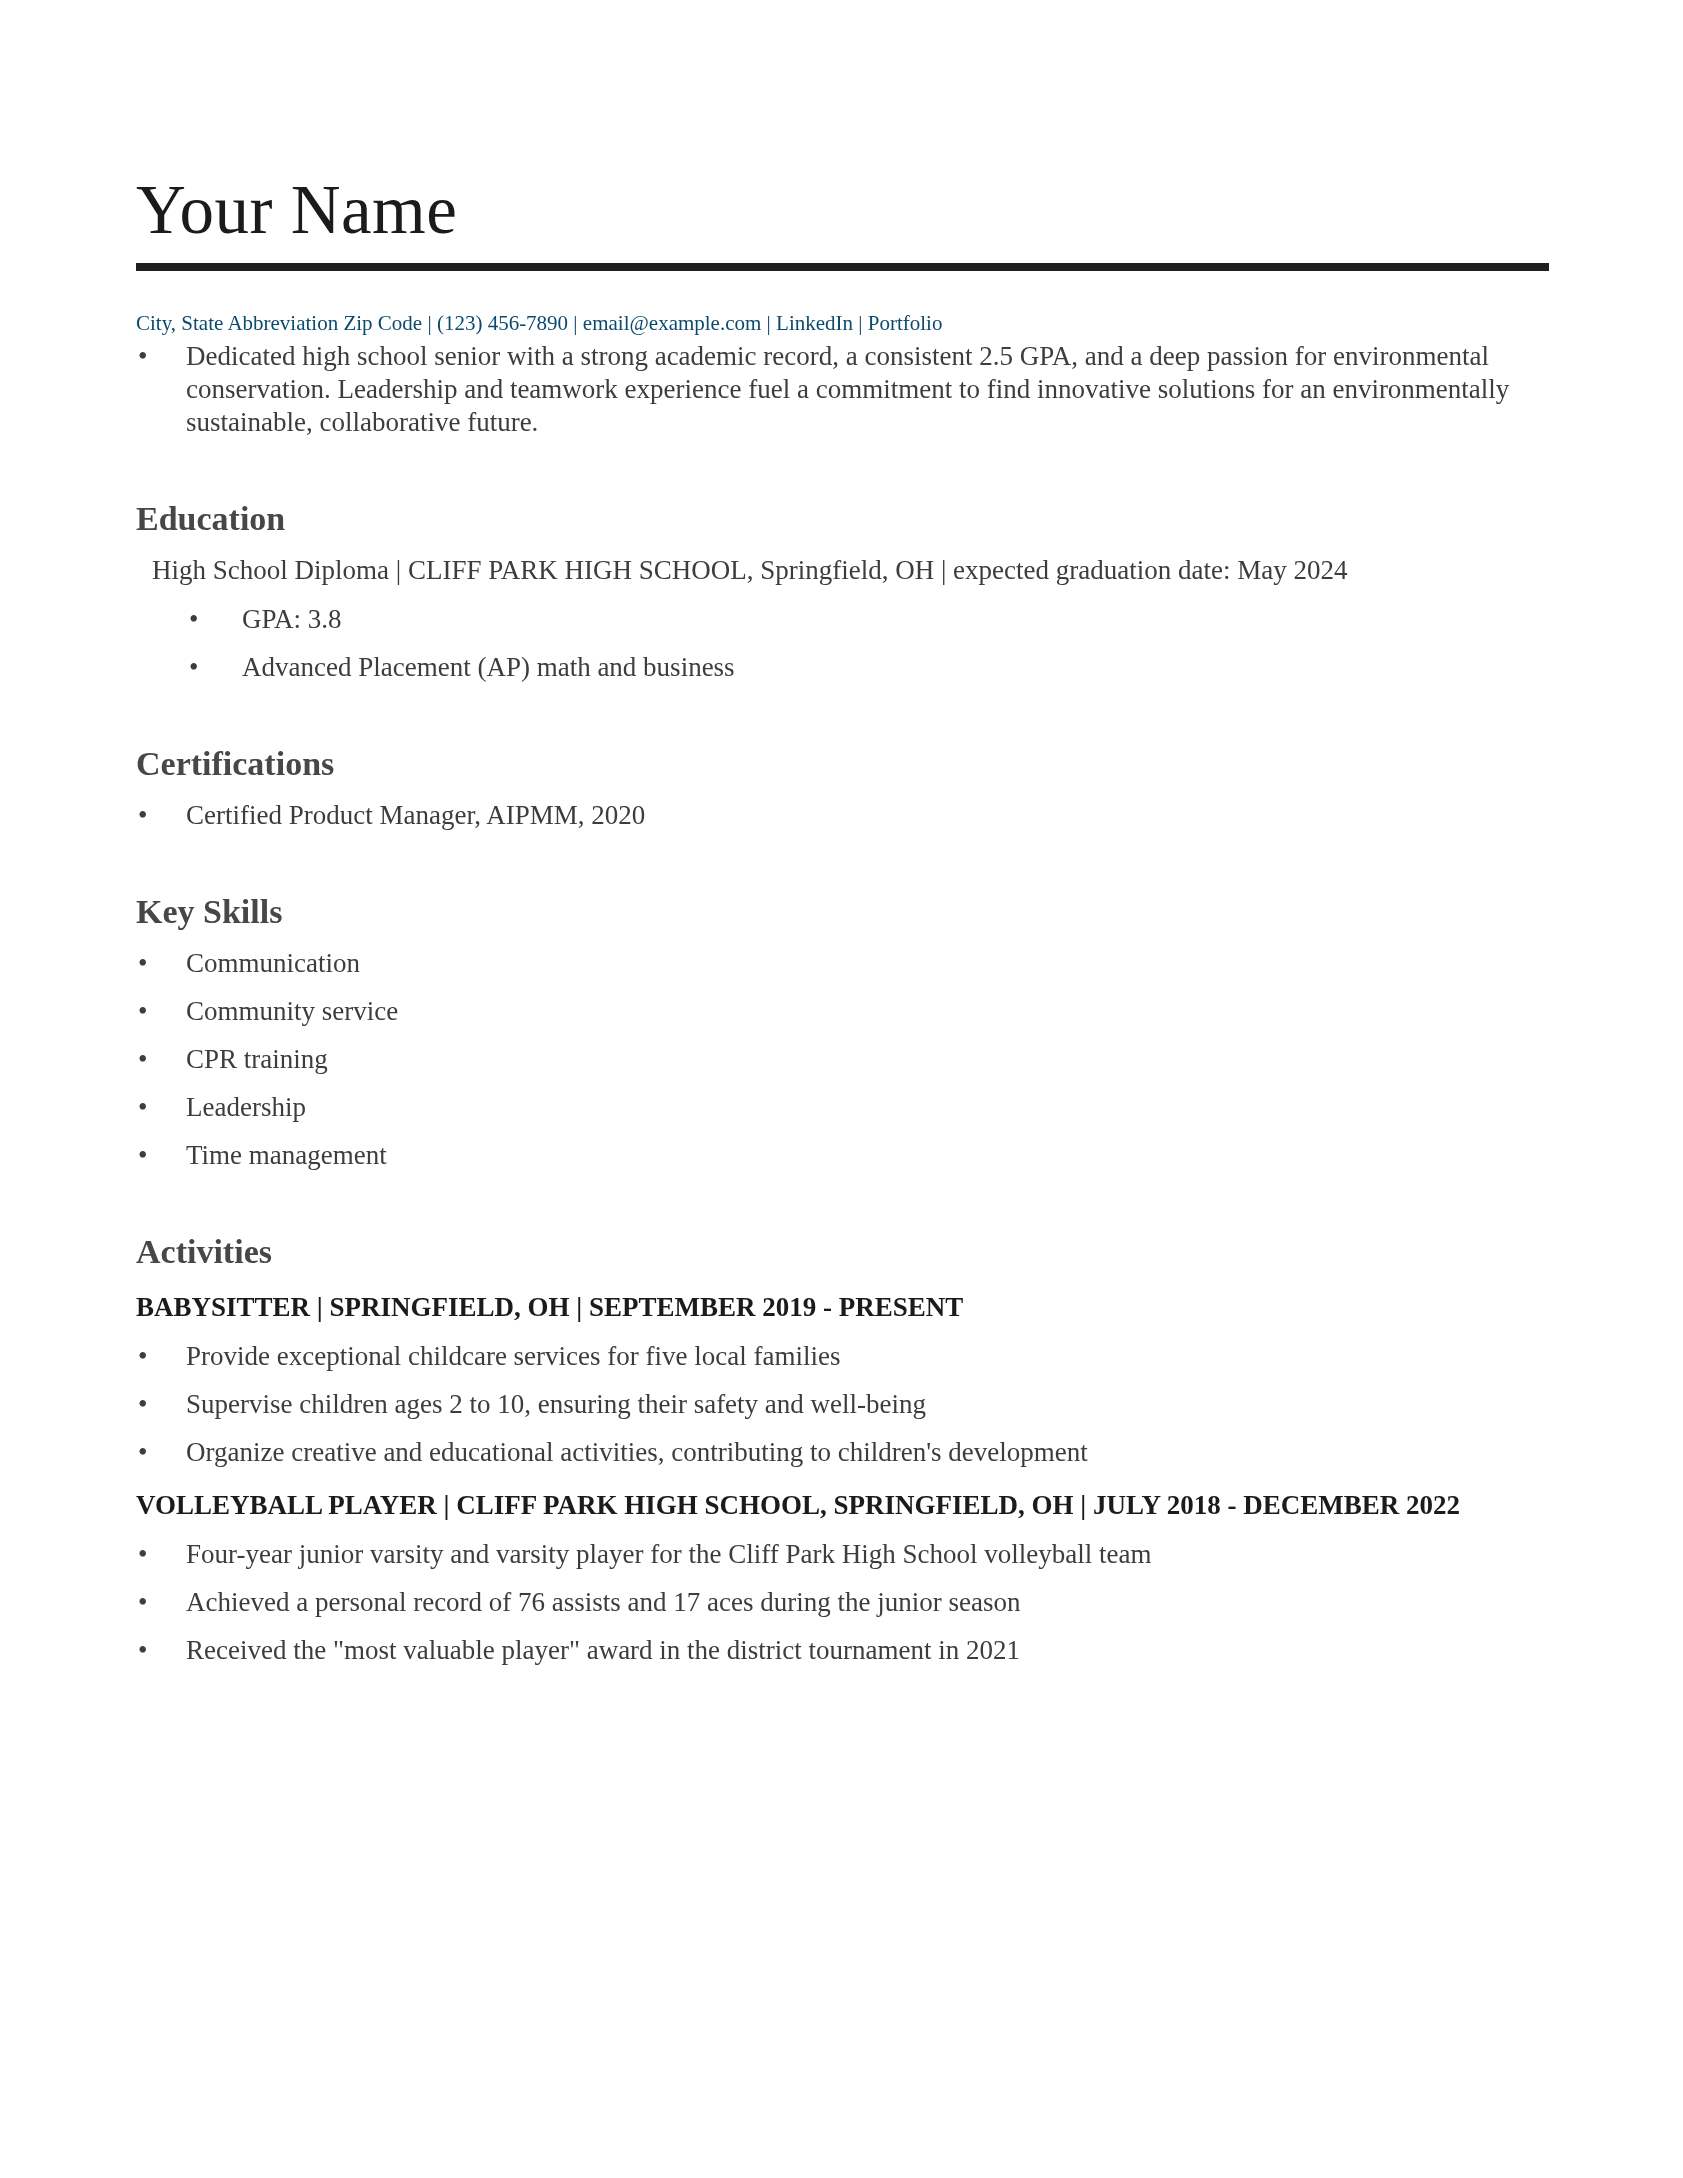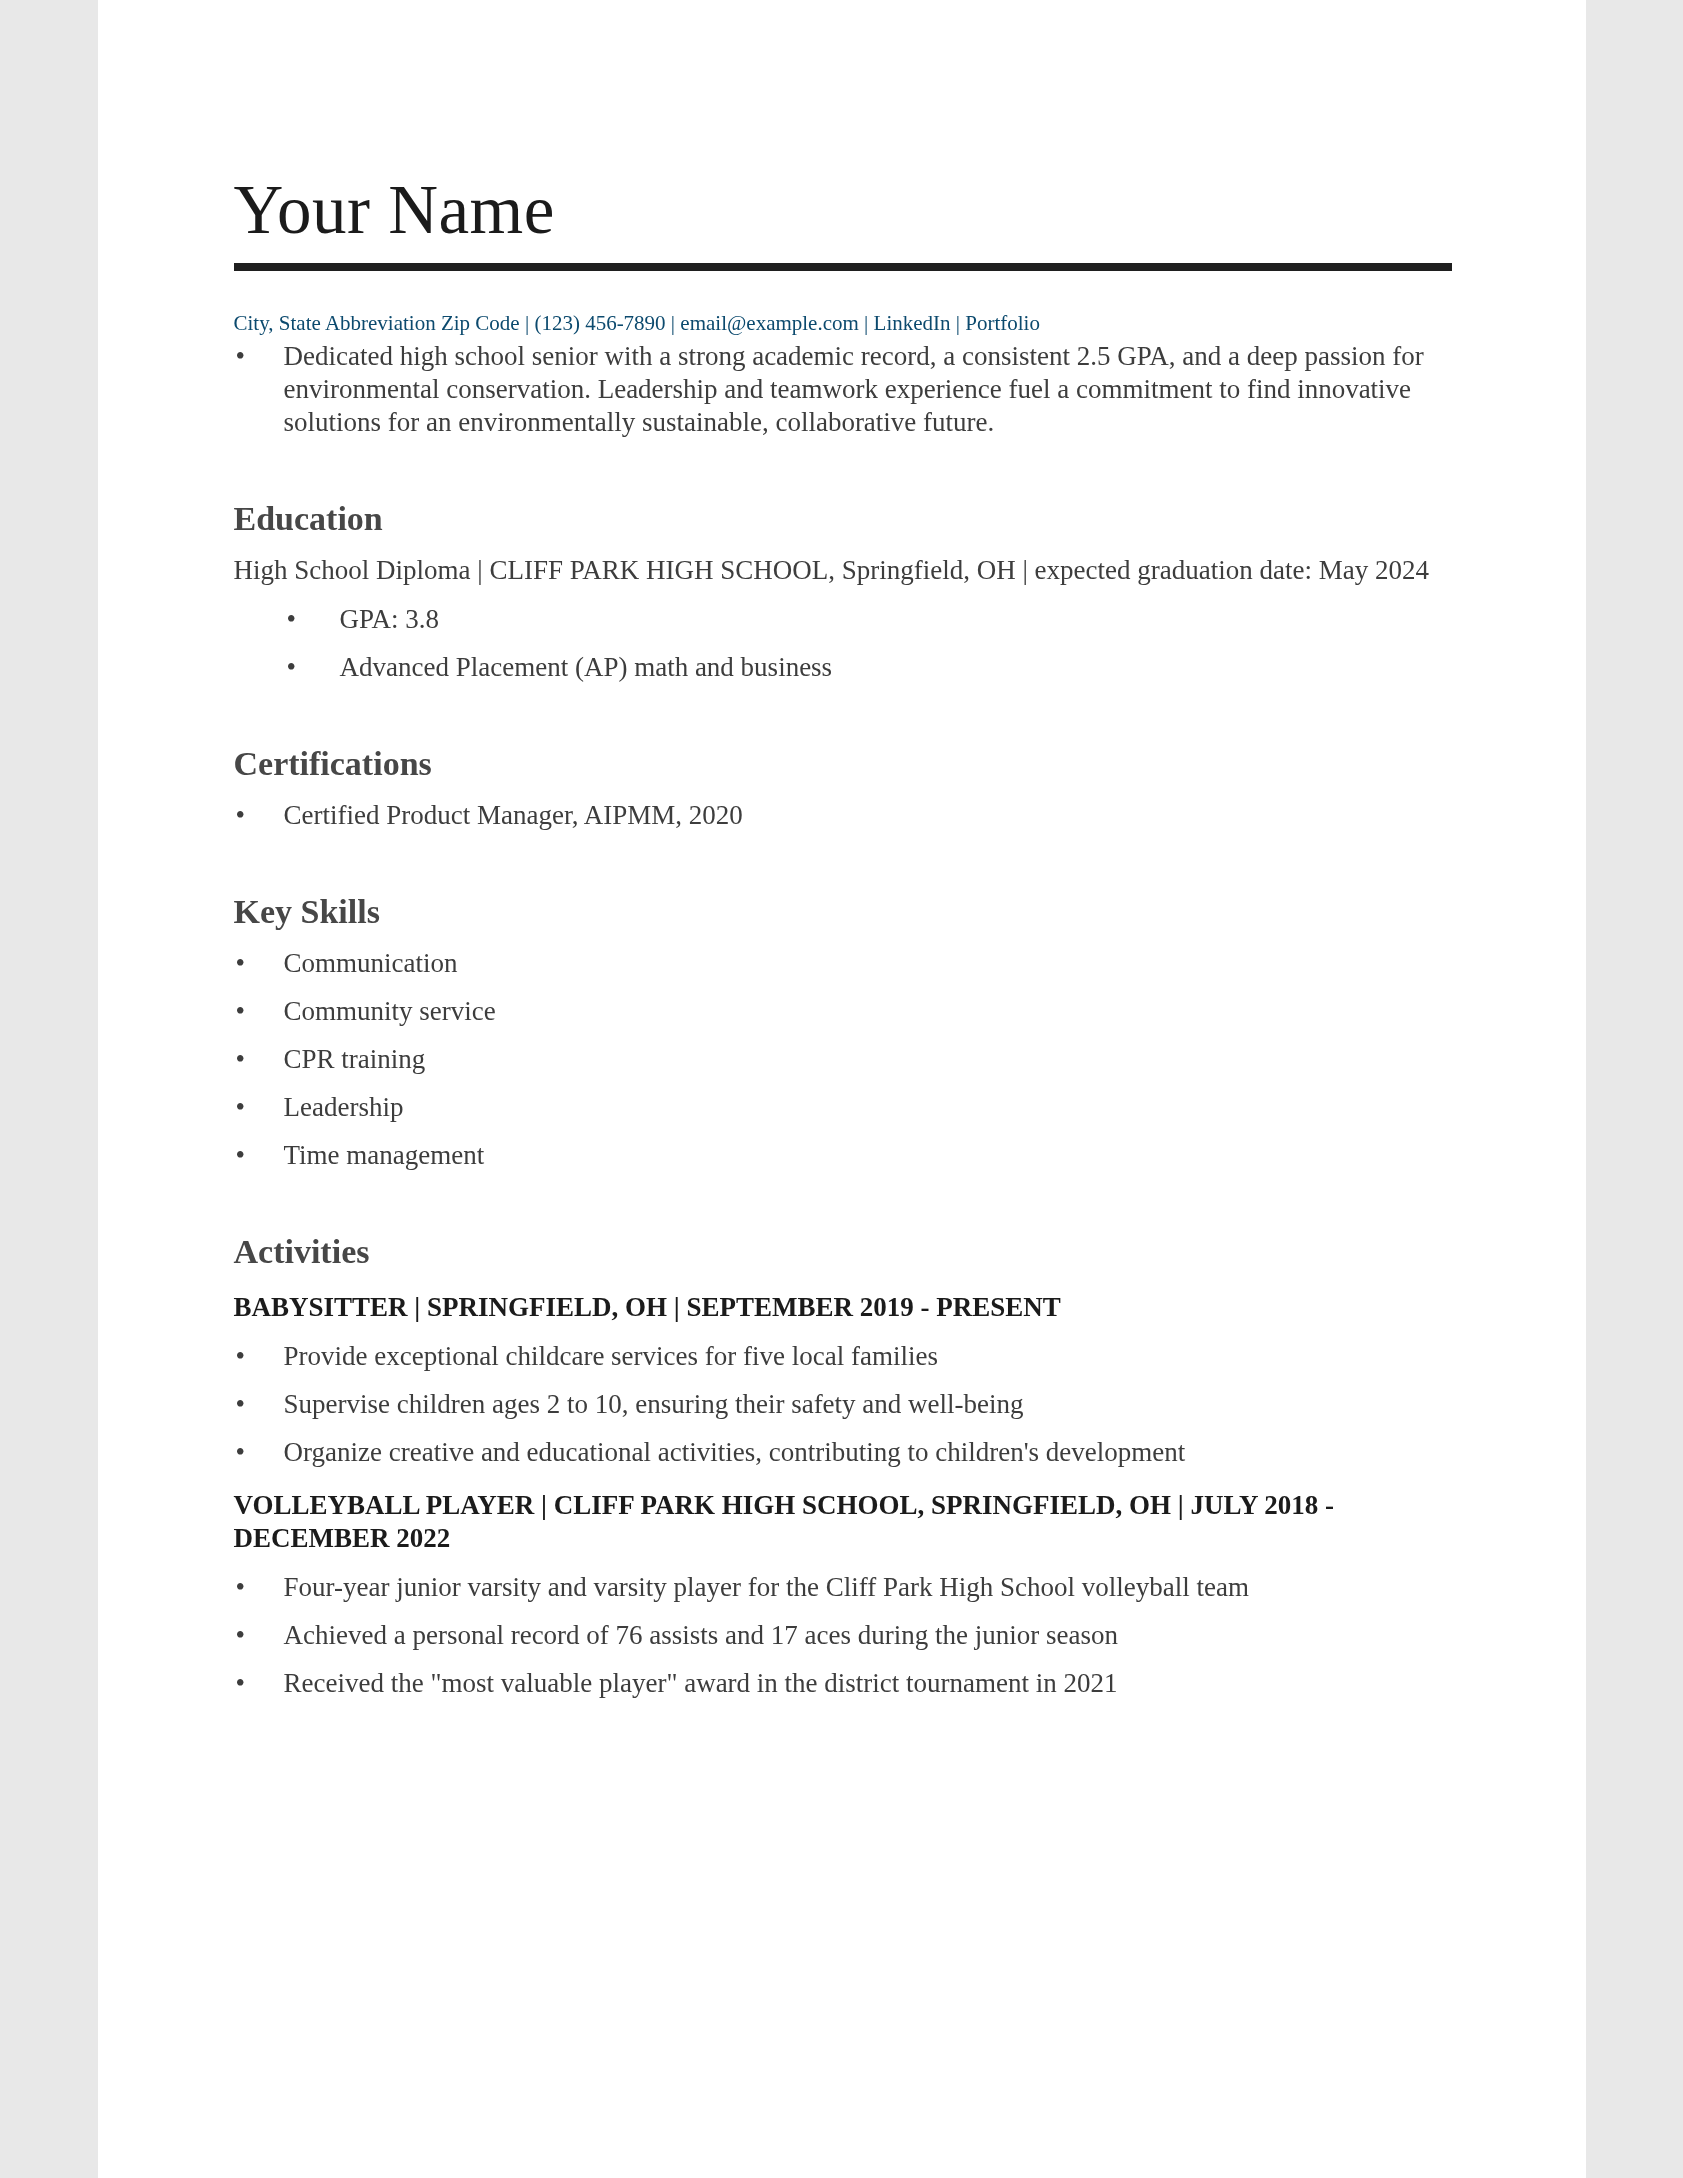--- a/index.html
+++ b/index.html
@@ -2,21 +2,21 @@
 <html><head>
 <meta charset="utf-8">
 <style>
   html, body {
     margin: 0;
     padding: 0;
     background: #e8e8e8;
   }
   .page {
     position: relative;
-    width: 1488px;
+    width: 1683px;
     height: 2178px;
     margin: 0 auto;
     background: #ffffff;
     box-sizing: border-box;
     padding: 176px 134px 0 136px;
     font-family: "Liberation Serif", serif;
     color: #3d3d3d;
     overflow: hidden;
   }
   h1.name {
@@ -39,21 +39,21 @@
     color: #0c4a6e;
   }
   h2.section-heading {
     margin: 61px 0 16px 0;
     font-size: 34px;
     line-height: 38px;
     font-weight: 700;
     color: #474747;
   }
   p.degree-line {
-    margin: 0 0 16px 0;
+    margin: 0 0 16px 16px;
     font-size: 27px;
     line-height: 33px;
   }
   ul.bullets {
     margin: 0;
     padding: 0;
     list-style: none;
   }
   ul.bullets li {
     position: relative;

